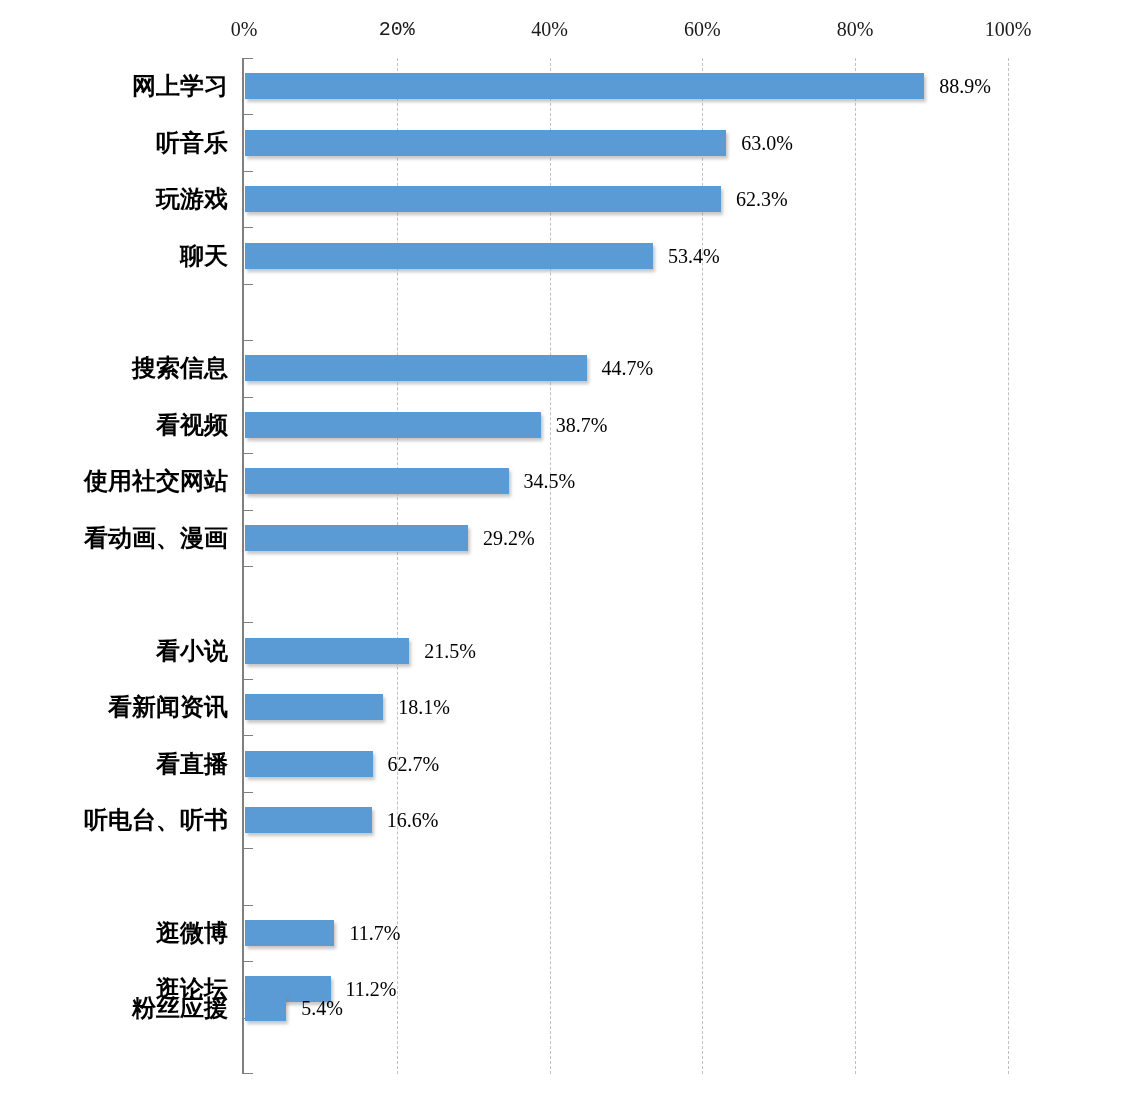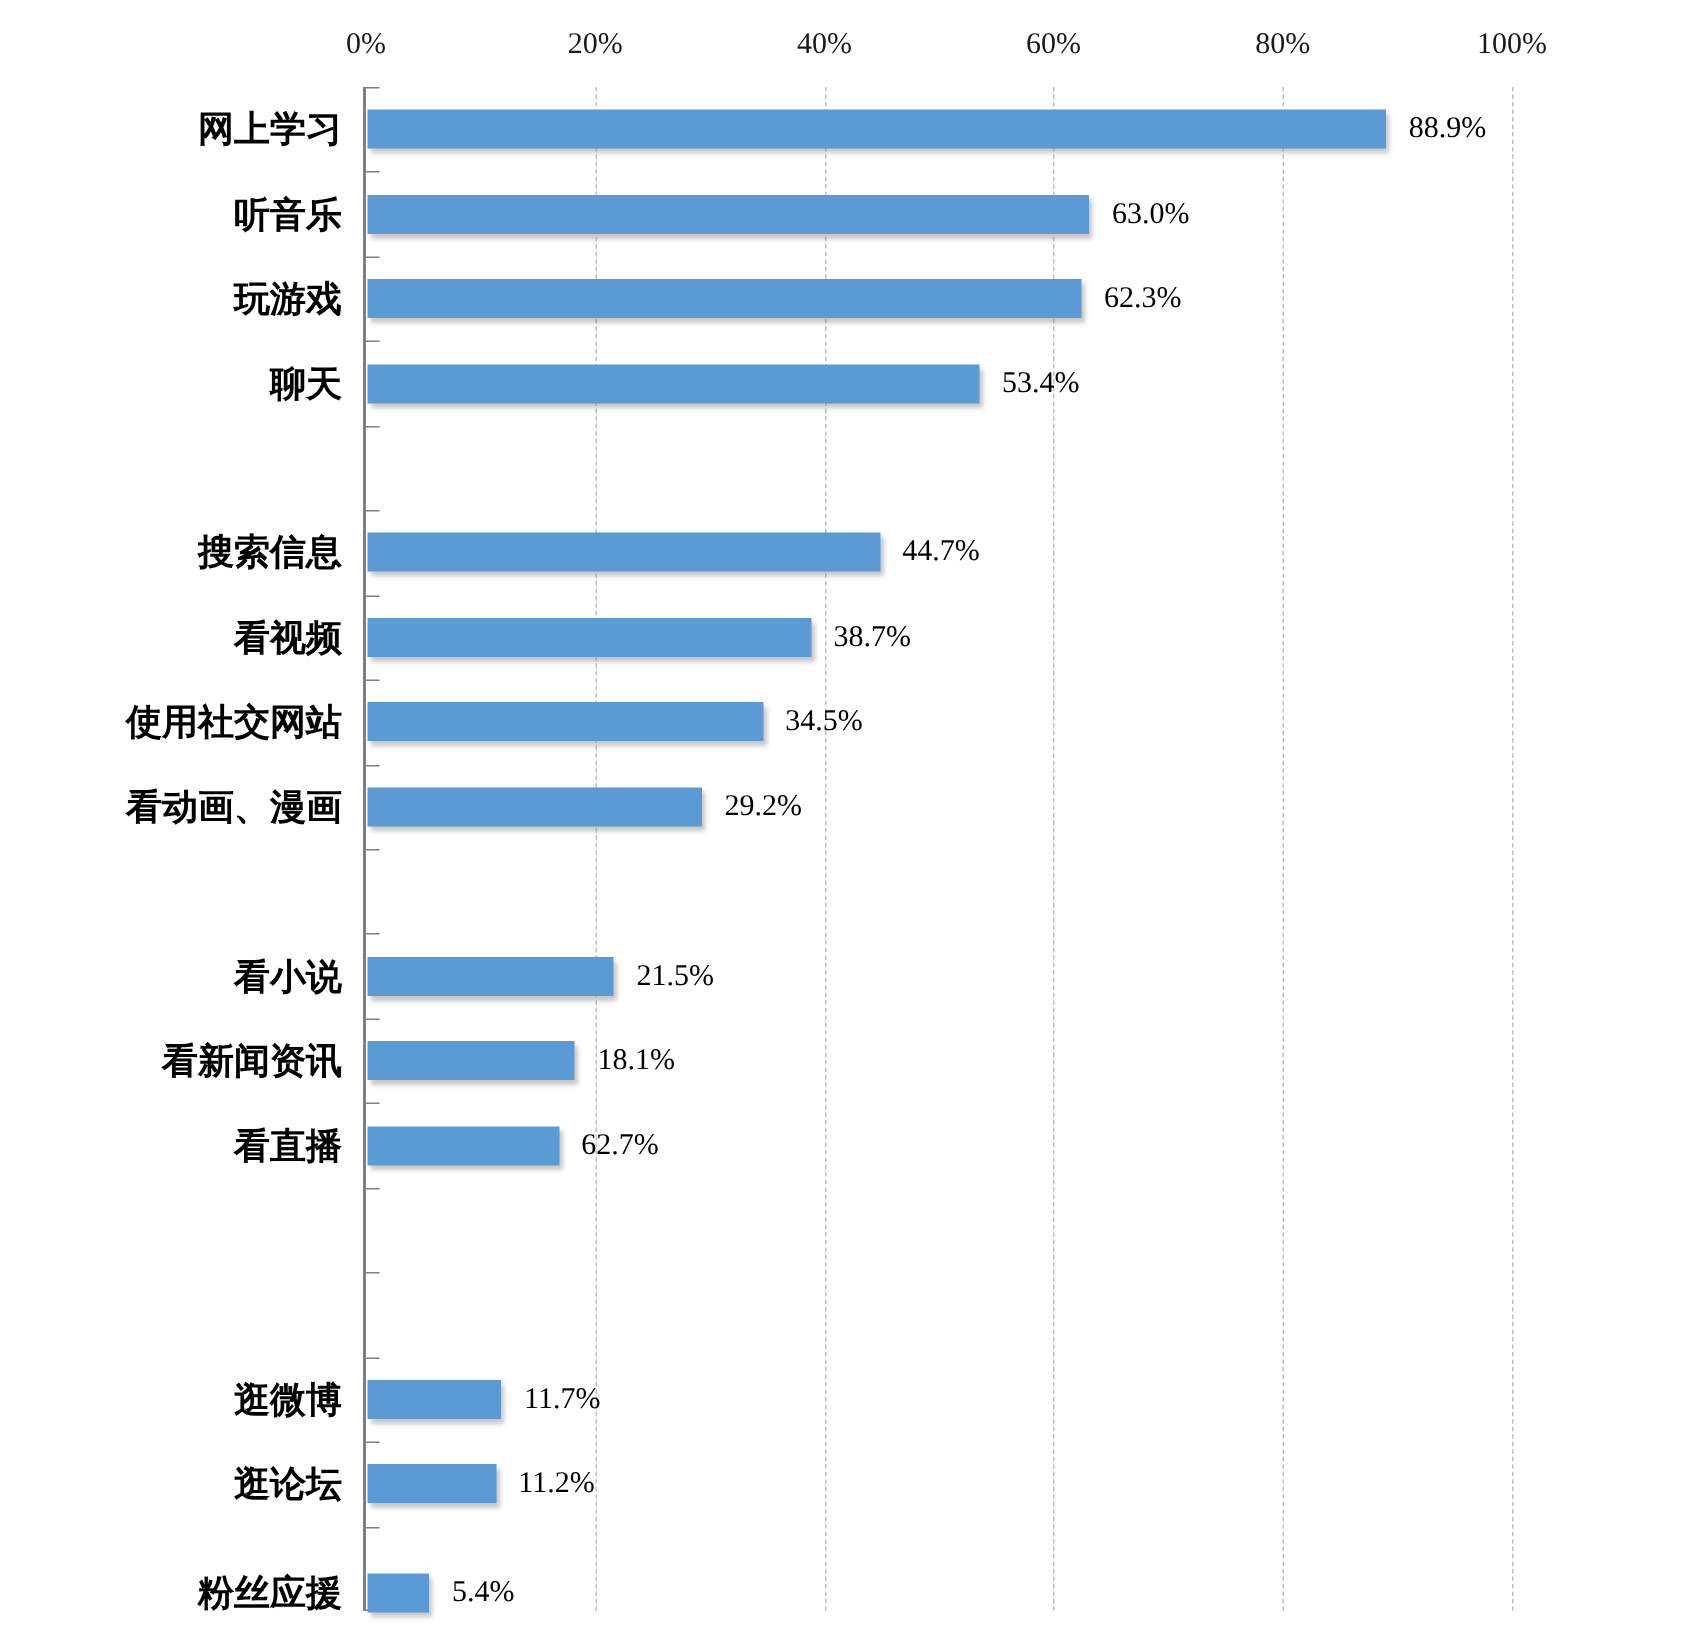--- a/index.html
+++ b/index.html
@@ -74,21 +74,21 @@
     color: #000;
     white-space: nowrap;
   }
 </style>
 </head>
 <body>
 
 <div class="chart-wrap">
   <div class="plot" id="plot">
       <span class="x-axis-label" style="left: 0%;">0%</span>
-      <span class="x-axis-label" style="left: 20%;">20%</span>
+      <span class="x-axis-label" style="left: 20%; font-family: Liberation Mono, monospace;">20%</span>
       <div class="gridline" style="left: 20%; border-left-color: rgb(191, 191, 191);"></div>
       <span class="x-axis-label" style="left: 40%;">40%</span>
       <div class="gridline" style="left: 40%; border-left-color: rgb(191, 191, 191);"></div>
       <span class="x-axis-label" style="left: 60%; text-align: right;">60%</span>
       <div class="gridline" style="left: 60%; border-left-color: rgb(191, 191, 191);"></div>
       <span class="x-axis-label" style="left: 80%;">80%</span>
       <div class="gridline" style="left: 80%; border-left-color: rgb(191, 191, 191);"></div>
       <span class="x-axis-label" style="left: 100%;">100%</span>
       <div class="gridline" style="left: 100%; border-left-color: rgb(191, 191, 191);"></div>
       <div class="axis-tick" style="top: 0px; background: rgb(127, 127, 127);"></div>
@@ -158,29 +158,34 @@
       <div class="bar-row" style="top: 620.889px; height: 56.4444px;">
         <span class="cat-label">看新闻资讯</span>
         <div class="bar" style="width: 18.1%; background: rgb(91, 155, 213);"></div>
         <span class="val-label" style="left: calc(18.1% + 16px);">18.1%</span>
       </div>
       <div class="bar-row" style="top: 677.333px; height: 56.4444px;">
         <span class="cat-label">看直播</span>
         <div class="bar" style="width: 16.7%; background: rgb(91, 155, 213);"></div>
         <span class="val-label" style="left: calc(16.7% + 16px);">62.7%</span>
       </div>
+      <div class="bar-row" style="top: 733.778px; height: 56.4444px;">
+        <span class="cat-label">听电台、听书</span>
+        <div class="bar" style="width: 16.6%; background: rgb(91, 155, 213);"></div>
+        <span class="val-label" style="left: calc(16.6% + 16px);">16.6%</span>
+      </div>
       <div class="bar-row" style="top: 846.667px; height: 56.4444px;">
         <span class="cat-label">逛微博</span>
         <div class="bar" style="width: 11.7%; background: rgb(91, 155, 213);"></div>
         <span class="val-label" style="left: calc(11.7% + 16px);">11.7%</span>
       </div>
       <div class="bar-row" style="top: 903.111px; height: 56.4444px;">
         <span class="cat-label">逛论坛</span>
         <div class="bar" style="width: 11.2%; background: rgb(91, 155, 213);"></div>
         <span class="val-label" style="left: calc(11.2% + 16px);">11.2%</span>
       </div>
-      <div class="bar-row" style="top: 976px; height: 56.4444px; text-decoration: underline;">
+      <div class="bar-row" style="top: 922px; height: 56.4444px; text-decoration: underline;">
         <span class="cat-label">粉丝应援</span>
         <div class="bar" style="width: 5.4%; background: rgb(91, 155, 213);"></div>
         <span class="val-label" style="left: calc(5.4% + 16px);">5.4%</span>
       </div>
     </div>
 </div>
 
 </body></html>

